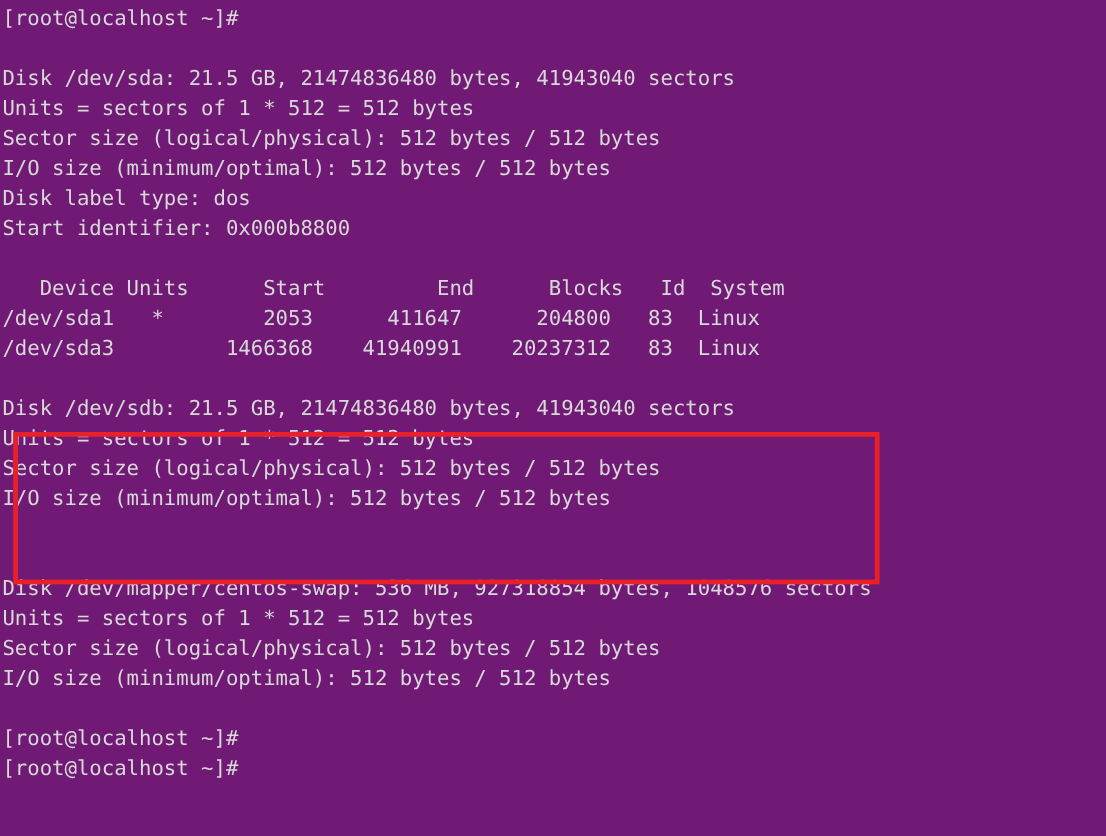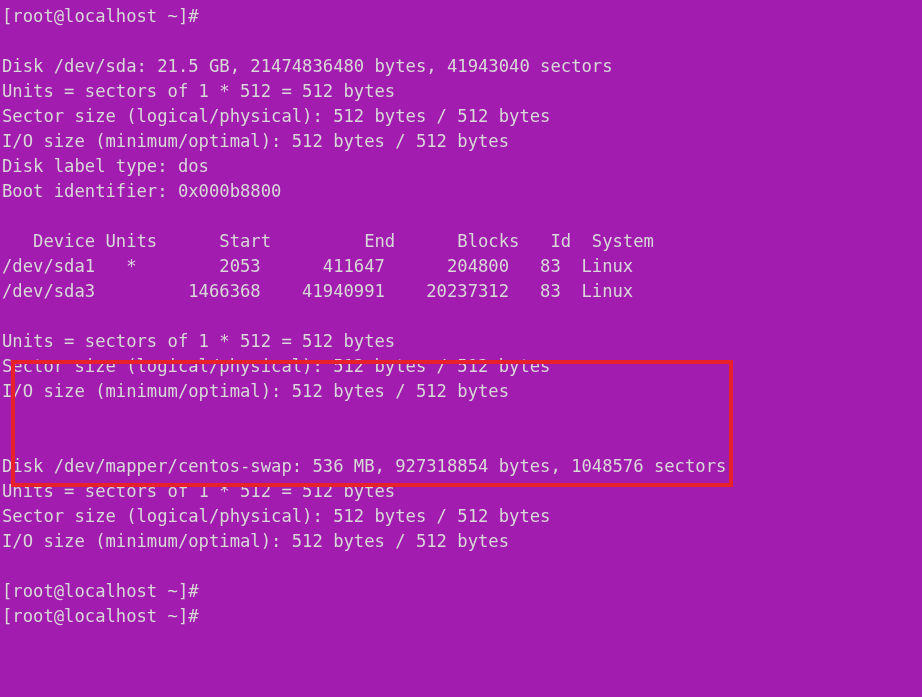--- a/index.html
+++ b/index.html
@@ -4,21 +4,21 @@
 <style>
   html, body {
     margin: 0;
     padding: 0;
     background: #000000;
   }
   #terminal {
     position: relative;
     width: 922px;
     height: 697px;
-    background: #a21caf;
+    background: #701a75;
     overflow: hidden;
     font-family: "DejaVu Sans Mono", "Liberation Mono", monospace;
     font-size: 17.2px;
     line-height: 25px;
     text-decoration: underline;
   }
   #screen {
     position: absolute;
     left: 2px;
     top: 4px;
@@ -51,26 +51,27 @@
 <div id="terminal">
   <div id="screen">
 
     <div class="line">[root@localhost ~]#</div>
     <div class="line blank"></div>
     <div class="line">Disk /dev/sda: 21.5 GB, 21474836480 bytes, 41943040 sectors</div>
     <div class="line">Units = sectors of 1 * 512 = 512 bytes</div>
     <div class="line">Sector size (logical/physical): 512 bytes / 512 bytes</div>
     <div class="line">I/O size (minimum/optimal): 512 bytes / 512 bytes</div>
     <div class="line">Disk label type: dos</div>
-    <div class="line">Boot identifier: 0x000b8800</div>
+    <div class="line">Start identifier: 0x000b8800</div>
     <div class="line blank"></div>
     <div class="line">   Device Units      Start         End      Blocks   Id  System</div>
     <div class="line">/dev/sda1   *        2053      411647      204800   83  Linux</div>
     <div class="line">/dev/sda3         1466368    41940991    20237312   83  Linux</div>
     <div class="line blank"></div>
+    <div class="line">Disk /dev/sdb: 21.5 GB, 21474836480 bytes, 41943040 sectors</div>
     <div class="line">Units = sectors of 1 * 512 = 512 bytes</div>
     <div class="line">Sector size (logical/physical): 512 bytes / 512 bytes</div>
     <div class="line">I/O size (minimum/optimal): 512 bytes / 512 bytes</div>
     <div class="line blank"></div>
     <div class="line blank"></div>
     <div class="line">Disk /dev/mapper/centos-swap: 536 MB, 927318854 bytes, 1048576 sectors</div>
     <div class="line">Units = sectors of 1 * 512 = 512 bytes</div>
     <div class="line">Sector size (logical/physical): 512 bytes / 512 bytes</div>
     <div class="line">I/O size (minimum/optimal): 512 bytes / 512 bytes</div>
     <div class="line blank"></div>

